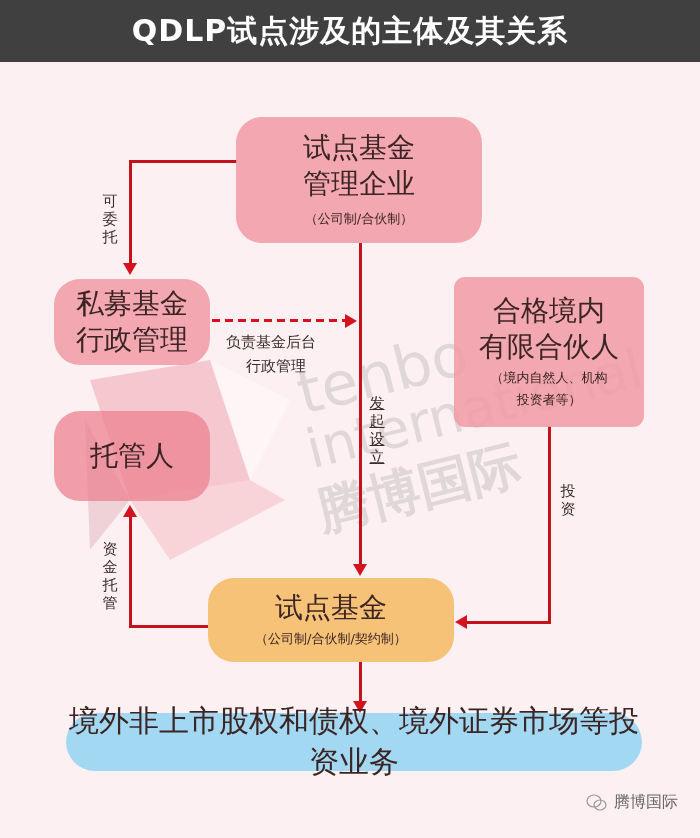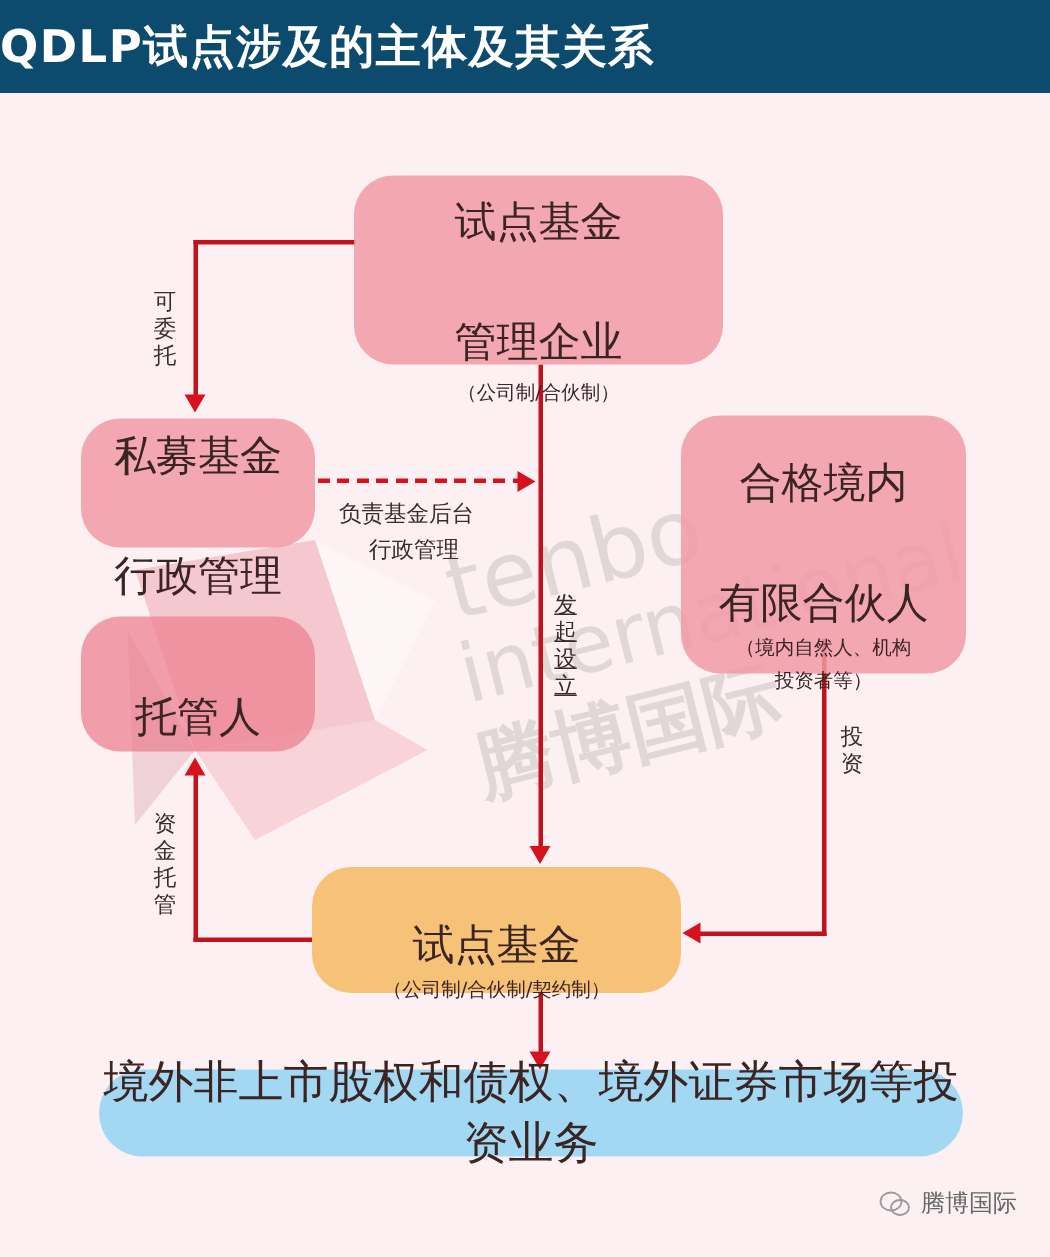--- a/index.html
+++ b/index.html
@@ -4,39 +4,39 @@
   <style>
     html, body { margin:0; padding:0; }
     body {
       width:700px; height:838px; position:relative; overflow:hidden;
       background:#fdf0f2;
       font-family:"DejaVu Sans","Liberation Sans",sans-serif;
       color:#3a2a2a;
     }
     .header {
       position:absolute; left:0; top:0; width:700px; height:62px;
-      background:#0c4a6e; color:#fff;
-      display:flex; align-items:center; justify-content:flex-start;
+      background:#404040; color:#fff;
+      display:flex; align-items:center; justify-content:center;
       font-size:30px; font-weight:bold; letter-spacing:1px;
     }
     .watermark { position:absolute; pointer-events:none; }
     .wm-text {
       position:absolute; color:rgba(150,150,150,0.28);
       font-family:"DejaVu Sans",sans-serif; white-space:nowrap;
       transform:rotate(-14deg); transform-origin:left top;
     }
     .box {
       position:absolute; border-radius:26px;
       display:flex; flex-direction:column; align-items:center; justify-content:center;
       text-align:center; color:#3b2424;
     }
     .pink { background:rgba(241,154,164,0.85); }
     .orange { background:#f6c277; }
     .blue { background:#a3d8f2; border-radius:30px; }
-    .title { font-size:28px; line-height:36px;margin-top:44px; }
+    .title { font-size:28px; line-height:36px; }
     .sub { font-size:13px; line-height:22px; margin-top:6px; }
     .line { position:absolute; background:#c4121d; }
     .dash { position:absolute; height:3px;
       background:repeating-linear-gradient(90deg,#d8121d 0 8px,transparent 8px 13px); }
     .arrow { position:absolute; width:0; height:0; }
     .ad { border-left:7px solid transparent; border-right:7px solid transparent; border-top:12px solid #d5121d; }
     .au { border-left:7px solid transparent; border-right:7px solid transparent; border-bottom:12px solid #d5121d; }
     .ar { border-top:7px solid transparent; border-bottom:7px solid transparent; border-left:12px solid #d5121d; }
     .al { border-top:7px solid transparent; border-bottom:7px solid transparent; border-right:12px solid #d5121d; }
     .vlabel {
@@ -99,21 +99,21 @@
   <div class="title">试点基金</div>
   <div class="title">管理企业</div>
   <div class="sub">（公司制/合伙制）</div>
 </div>
 
 <div class="box pink" style="left:54px;top:279px;width:156px;height:86px;">
   <div class="title">私募基金</div>
   <div class="title">行政管理</div>
 </div>
 
-<div class="box pink" style="left:454px;top:277px;width:190px;height:172px;">
+<div class="box pink" style="left:454px;top:277px;width:190px;height:150px;border-radius:11px;">
   <div class="title">合格境内</div>
   <div class="title">有限合伙人</div>
   <div class="sub" style="margin-top:2px;">（境内自然人、机构</div>
   <div class="sub" style="margin-top:0;">投资者等）</div>
 </div>
 
 <div class="box pink" style="left:54px;top:411px;width:156px;height:90px;background:rgba(236,130,145,0.75);">
   <div class="title">托管人</div>
 </div>
 

